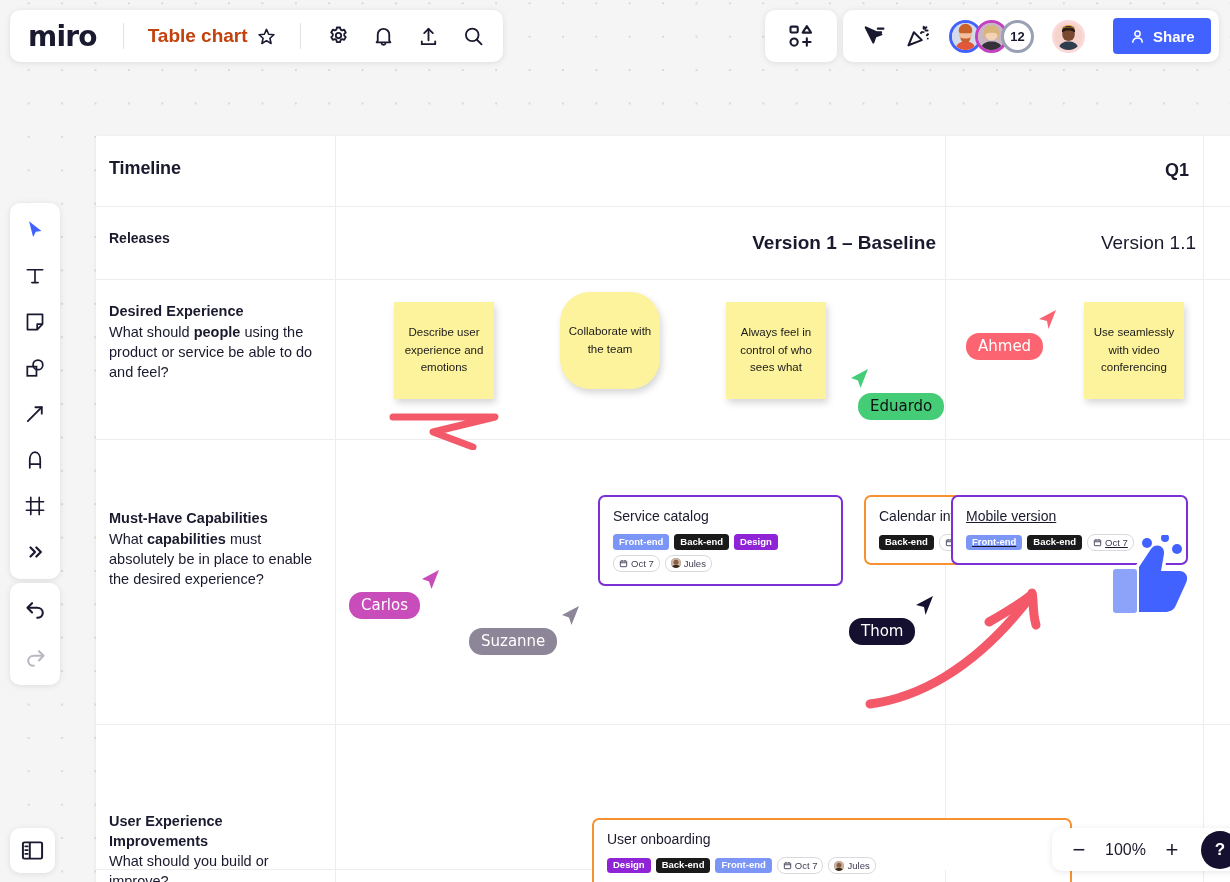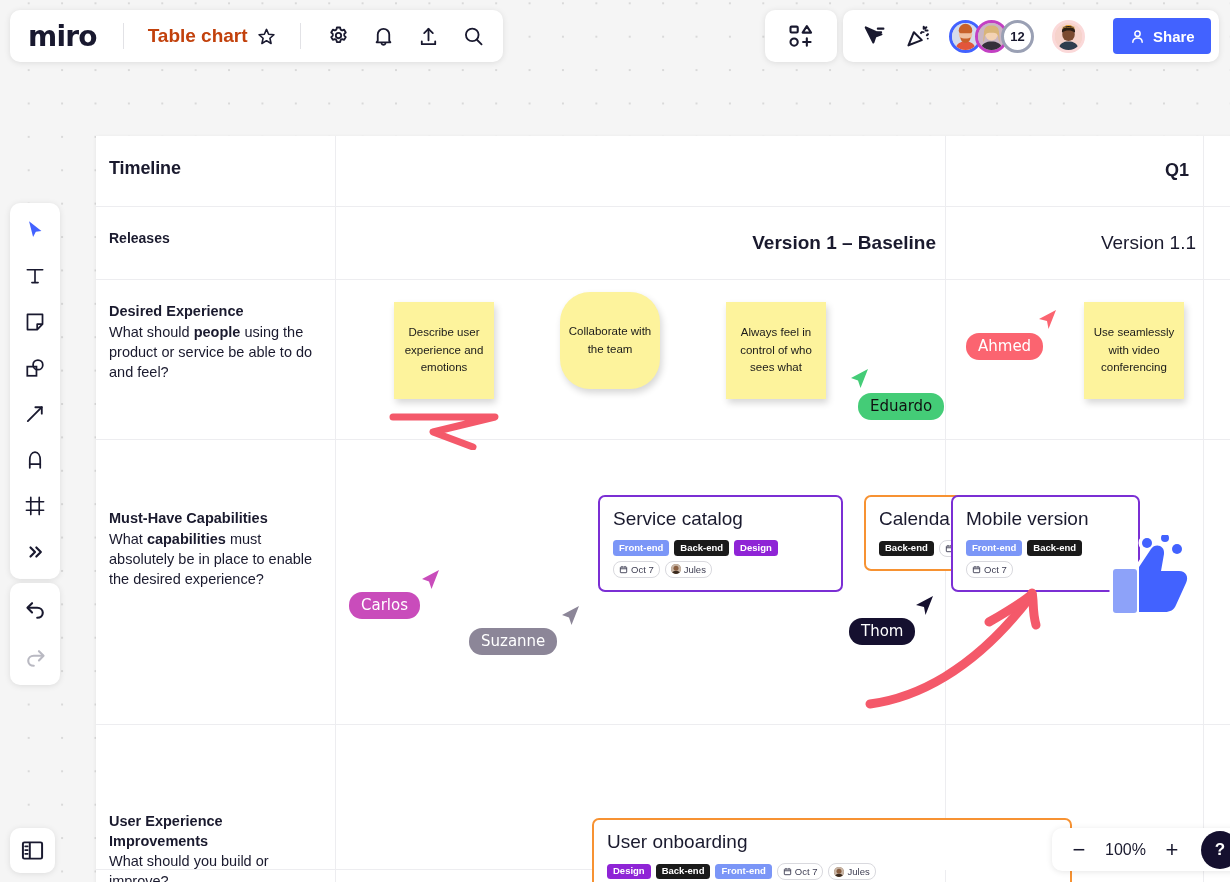--- a/index.html
+++ b/index.html
@@ -205,21 +205,21 @@
   
   .card {
     position: absolute;
     background: #fff;
     border: 2px solid #7b2fd4;
     border-radius: 7px;
     padding: 11px 13px 12px 13px;
     cursor: pointer;
   }
   .card.orange { border-color: #f79232; }
-  .card-title { font-size: 19px; font-weight: 400; color: #1a1a2e; margin-bottom: 10px; }
+  .card-title { font-size: 14px; font-weight: 400; color: #1a1a2e; margin-bottom: 10px; }
   .tags { display: flex; align-items: center; gap: 5px; flex-wrap: wrap; }
   .tag {
     font-size: 9.5px; font-weight: 700;
     padding: 2.5px 6px; border-radius: 3.5px;
     line-height: 1.15;
     white-space: nowrap;
   }
   .tag.frontend { background: #7b96f7; color: #ffffff; }
   .tag.backend  { background: #1a1a1a; color: #ffffff; }
   .tag.design   { background: #8f24d6; color: #ffffff; }
@@ -549,21 +549,21 @@
                 <path d="M3.5 10h17M8 2.6v4M16 2.6v4"></path>
               </svg>
             <span>Oct 7</span>
           </span>
         </div>
       </div>
     </div>
 
     <div class="tcell c-right">
 
-      <div class="card" style="left:5px; top:55px; width:189px;">
+      <div class="card" style="left:5px; top:55px; width:237px;text-decoration:underline;">
         <div class="card-title">Mobile version</div>
         <div class="tags">
           <span class="tag frontend">Front-end</span>
           <span class="tag backend">Back-end</span>
           <span class="meta">
             <svg width="9" height="9" viewBox="0 0 24 24" fill="none" stroke="#3d3d52" stroke-width="2.4">
                 <rect x="3.5" y="5.5" width="17" height="15" rx="1.6"></rect>
                 <path d="M3.5 10h17M8 2.6v4M16 2.6v4"></path>
               </svg>
             <span>Oct 7</span>

